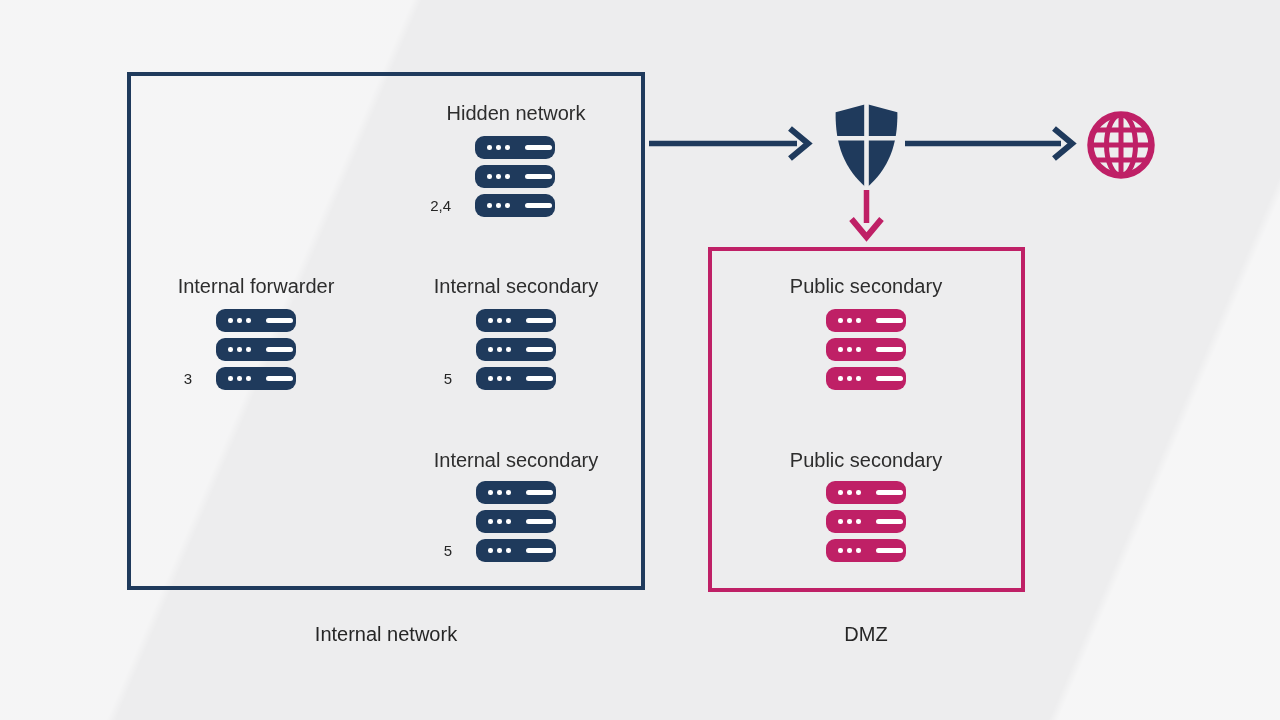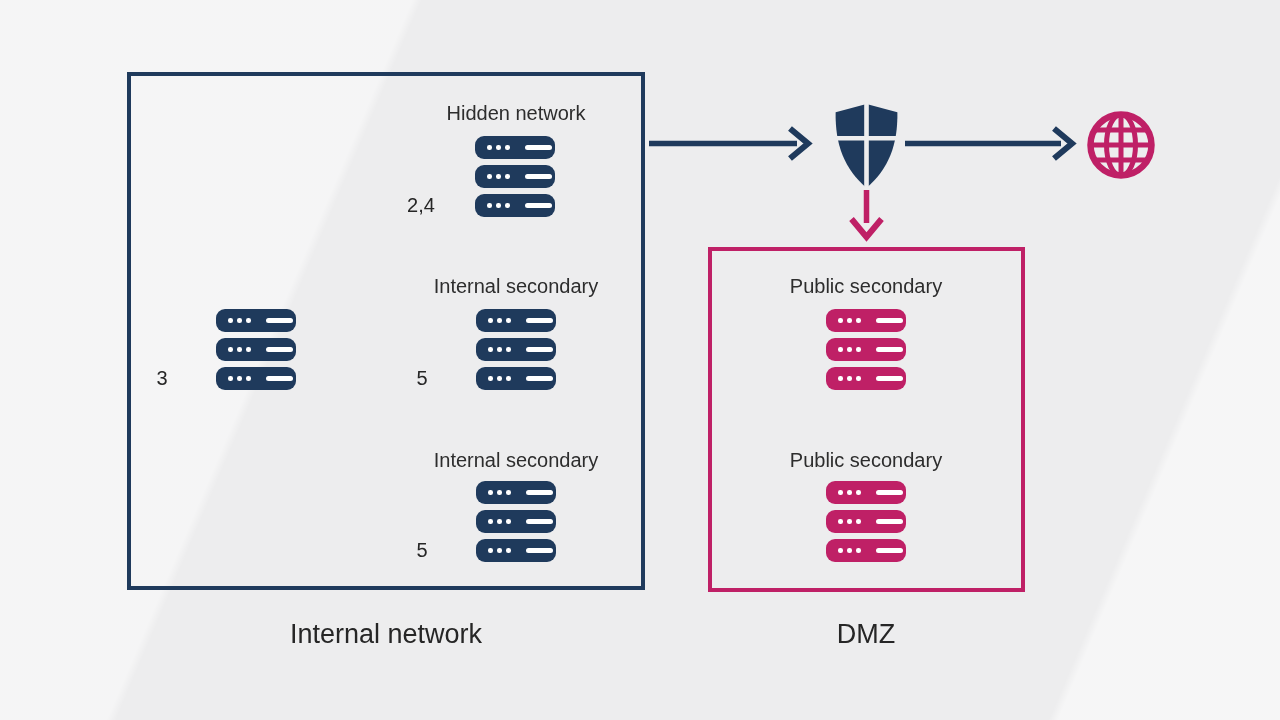--- a/index.html
+++ b/index.html
@@ -17,25 +17,25 @@
   .zone-box { position:absolute; border-style:solid; border-width:4px; background:transparent; }
   .zone-box.internal { left:127px; top:72px; width:518px; height:518px; border-color:#1f3a5c; }
   .zone-box.dmz      { left:708px; top:247px; width:317px; height:345px; border-color:#bf2066; }
 
   .group-title {
     position:absolute; width:300px; text-align:center;
     font-size:20px; line-height:24px; color:#2d2d2d;
   }
   .caption {
     position:absolute; width:300px; text-align:center;
-    font-size:27px; line-height:30px; color:#262626;
+    font-size:20px; line-height:30px; color:#262626;
   }
   .count-label {
-    position:absolute; width:60px; text-align:center;
-    font-size:20px; line-height:23px; color:#262626;
+    position:absolute; width:60px; text-align:right;
+    font-size:15px; line-height:23px; color:#262626;
   }
 
   .stack { position:absolute; width:80px; }
   .server {
     width:80px; height:23px; border-radius:9px; margin-bottom:6px;
     display:flex; align-items:center; padding-left:12px;
   }
   .server.navy { background:#1f3a5c; }
   .server.pink { background:#bf2066; }
   .server .dot { width:4.5px; height:4.5px; border-radius:50%; background:#fff; margin-right:4.5px; }
@@ -68,20 +68,21 @@
       </div>
     <div class="server navy">
         <span class="dot"></span>
         <span class="dot"></span>
         <span class="dot"></span>
         <span class="bar"></span>
       </div>
   </div>
   <div class="count-label" style="left:391px; top:194px;">2,4</div>
 
+  <div class="group-title" style="left:106px; top:274px;">Internal forwarder</div>
   <div class="stack" style="left:216px; top:309px;">
     <div class="server navy">
         <span class="dot"></span>
         <span class="dot"></span>
         <span class="dot"></span>
         <span class="bar"></span>
       </div>
     <div class="server navy">
         <span class="dot"></span>
         <span class="dot"></span>

